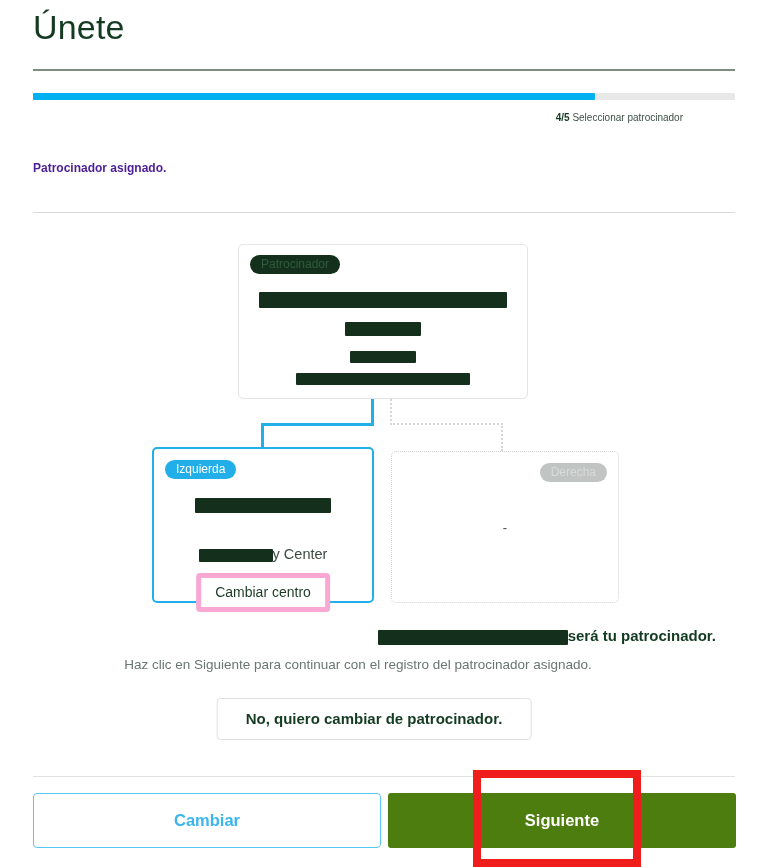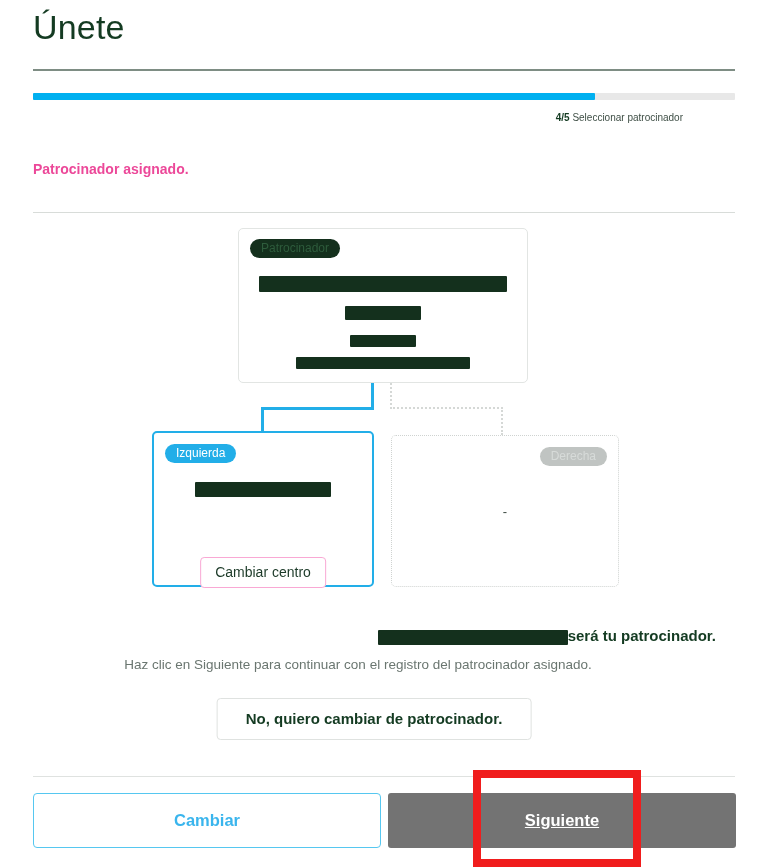--- a/index.html
+++ b/index.html
@@ -24,34 +24,34 @@
     position:absolute;left:33px;top:93px;width:702px;height:7px;background:#e8e8e8;border-radius:1px;
   }
   .progress-fill{height:100%;background:#00b0f0;border-radius:1px;}
   .progress-label{
     position:absolute;right:33px;top:112px;font-size:10px;color:#3f4f46;
   }
   .progress-label b{font-weight:700;color:#143b22;}
 
   
   .assigned-title{
-    position:absolute;left:33px;top:161px;font-size:14px;font-weight:700;color:#ec4899;
+    position:absolute;left:33px;top:161px;font-size:12px;font-weight:700;color:#4c1d95;
   }
   .assigned-sub{
     position:absolute;left:33px;top:185px;font-size:13.5px;color:#48574e;white-space:nowrap;
   }
   .assigned-sub .lnk{color:#1ba9e8;}
   .redact{
     display:inline-block;background:#14301d;color:transparent;border-radius:1px;
     vertical-align:middle;user-select:none;
   }
   .rule-2{position:absolute;left:33px;top:212px;width:702px;height:1px;background:#d8dcd9;}
 
   
-  .tree{position:absolute;left:0;top:220px;width:768px;height:392px;}
+  .tree{position:absolute;left:0;top:236px;width:768px;height:392px;}
 
   .card-sponsor{
     position:absolute;left:238px;top:8px;width:290px;height:155px;
     background:#fff;border:1px solid #e2e5e3;border-radius:5px;box-sizing:border-box;
   }
   .badge{
     display:inline-block;border-radius:11px;padding:2px 11px 3px;
     font-size:12px;line-height:14px;color:#ffffff;font-weight:400;white-space:nowrap;
   }
   .badge-sponsor{position:absolute;left:11px;top:10px;background:#14301d;color:#2e5c3c;}
@@ -73,21 +73,21 @@
   }
   .card-right{
     position:absolute;left:391px;top:215px;width:228px;height:152px;
     background:#fff;border:1px dotted #cfd3d1;border-radius:5px;box-sizing:border-box;
   }
   .left-name{position:absolute;left:0;right:0;top:47px;text-align:center;}
   .left-country{position:absolute;left:0;right:0;top:73px;text-align:center;font-size:14.5px;color:#3d4a42;}
   .left-center{position:absolute;left:0;right:0;top:97px;text-align:center;font-size:14.5px;color:#3d4a42;white-space:nowrap;}
   .btn-change{
     position:absolute;left:50%;transform:translateX(-50%);top:124px;
-    background:#fff;border:1px solid #f9a8d4;border-radius:4px;
+    background:#fff;border:5px solid #f9a8d4;border-radius:4px;
     padding:6px 14px 7px;font-size:14px;color:#1c3a28;cursor:pointer;
     font-family:"Liberation Sans", sans-serif;white-space:nowrap;
   }
   .right-dash{
     position:absolute;left:0;right:0;top:68px;text-align:center;font-size:13px;color:#3d4a42;
   }
 
   
   .confirm-line{
     position:absolute;left:0;right:0;top:627px;text-align:right;
@@ -107,24 +107,23 @@
   
   .footer-rule{position:absolute;left:33px;top:776px;width:702px;height:1px;background:#dfe2e0;}
   .btn-prev{
     position:absolute;left:33px;top:793px;width:348px;height:55px;box-sizing:border-box;
     background:#fff;border:1px solid #56c7f0;border-radius:4px;
     color:#3ab5ed;font-size:16.5px;font-weight:700;cursor:pointer;
     font-family:"Liberation Sans", sans-serif;
   }
   .btn-next{
     position:absolute;left:388px;top:793px;width:348px;height:55px;box-sizing:border-box;
-    background:#737373;border:none;border-radius:3px;
+    background:#4d7c0f;border:none;border-radius:3px;
     color:#fff;font-size:16.5px;font-weight:700;cursor:pointer;
     font-family:"Liberation Sans", sans-serif;
-    text-decoration:underline;
   }
   .highlight-box{
     position:absolute;left:473px;top:770px;width:168px;height:97px;
     border:8px solid #f01d1d;box-sizing:border-box;pointer-events:none;
   }
 </style>
 </head>
 <body>
 
 <div class="page">
@@ -167,20 +166,23 @@
       <div class="sponsor-center">
         <span class="redact" id="redact-sponsor-center" style="width: 174px; height: 12px;">&nbsp;</span>
       </div>
     </div>
 
     <div class="card-left">
       <span class="badge badge-left">Izquierda</span>
       <div class="left-name">
         <span class="redact" id="redact-left-name" style="width: 136px; height: 15px;">&nbsp;</span>
       </div>
+      <div class="left-center">
+        <span class="redact" id="redact-left-center" style="width: 74px; height: 13px;">&nbsp;</span><span>y Center</span>
+      </div>
       <button class="btn-change">Cambiar centro</button>
     </div>
 
     <div class="card-right">
       <span class="badge badge-right">Derecha</span>
       <div class="right-dash">-</div>
     </div>
   </div>
 
   <div class="confirm-line">

